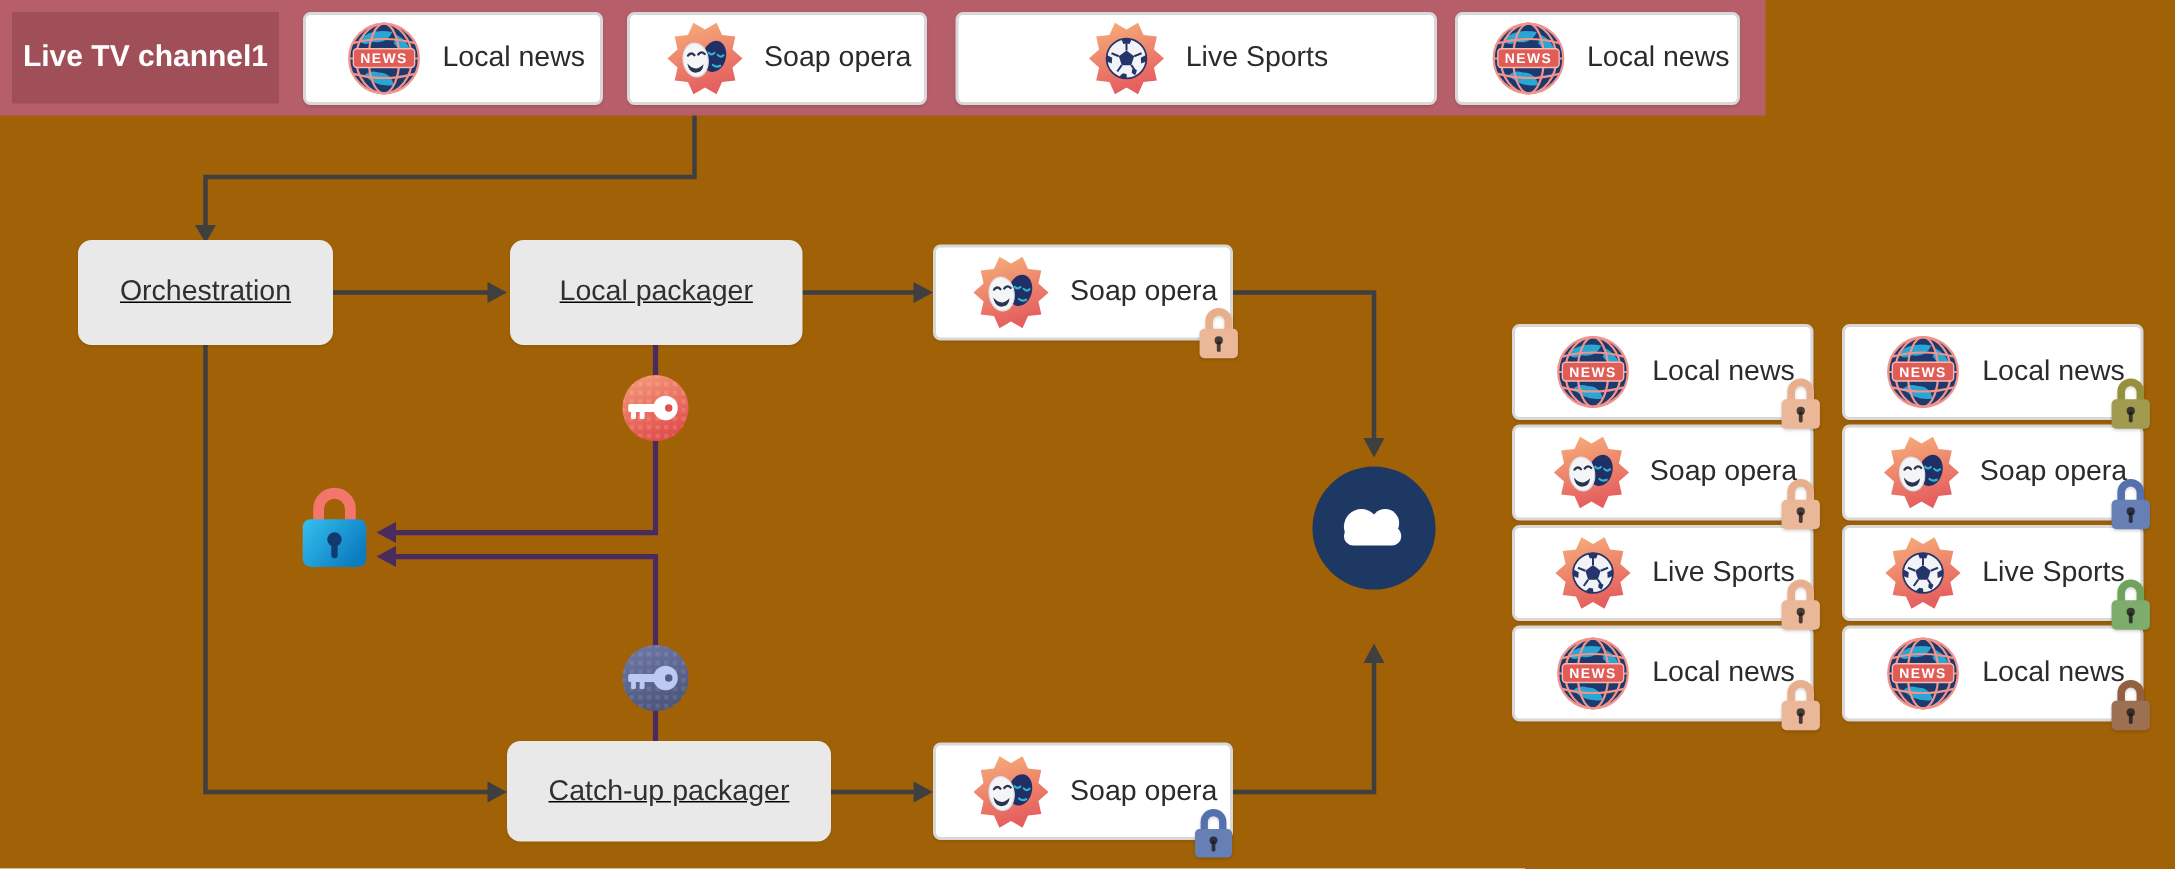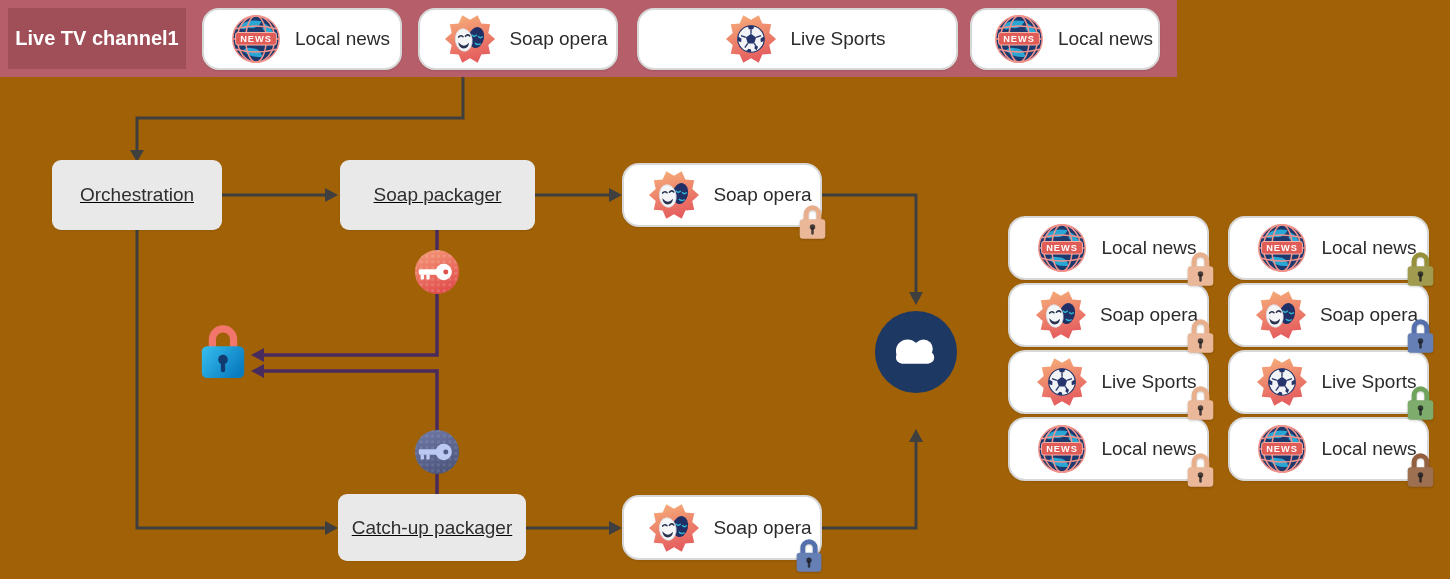--- a/index.html
+++ b/index.html
@@ -18,21 +18,21 @@
   .topbar-label{position:absolute;left:8px;top:8px;width:178px;height:61px;background:var(--top_bar_label_bg);
     display:flex;align-items:center;justify-content:center;color:#fff;font-size:20px;font-weight:600;}
   .topbar-cards{position:absolute;inset:0;}
   .topbar-cards .card{position:absolute;top:8px;height:62px;}
   .topbar-cards .card:nth-child(1){left:202px;width:200px;}
   .topbar-cards .card:nth-child(2){left:418px;width:200px;}
   .topbar-cards .card:nth-child(3){left:637px;width:321px;}
   .topbar-cards .card:nth-child(4){left:970px;width:190px;}
 
   
-  .card{background:#fff;border:2px solid #d8d8d8;border-radius:17px;box-sizing:border-box;
+  .card{background:#fff;border:2px solid #d8d8d8;border-radius:5px;box-sizing:border-box;
     display:flex;align-items:center;justify-content:center;gap:13px;position:relative;
     box-shadow:0 1px 2px rgba(0,0,0,.10);padding-left:16px;}
   .card-icon{width:52px;height:52px;flex:0 0 auto;}
   .card-label{font-size:19px;color:#2b2b2b;white-space:nowrap;}
 
   
   .node{position:absolute;background:var(--node_bg);border-radius:9px;display:flex;align-items:center;
     justify-content:center;z-index:2;box-shadow:0 1px 2px rgba(0,0,0,.08);text-decoration:underline;}
   .node span{font-size:19px;color:#2f2f2f;}
   .abs{position:absolute;z-index:2;}
@@ -235,23 +235,23 @@
           </svg>
     <span class="card-label">Local news</span>
   </div>
 </div>
   </div>
 
   <div class="node" style="left:52px;top:160px;width:170px;height:70px">
     <span>Orchestration</span>
   </div>
   <div class="node" style="left:340px;top:160px;width:195px;height:70px">
-    <span>Soap packager</span>
-  </div>
-  <div class="node" style="left:338px;top:494px;width:188px;height:67px">
+    <span>Local packager</span>
+  </div>
+  <div class="node" style="left:338px;top:494px;width:216px;height:67px">
     <span>Catch-up packager</span>
   </div>
 
   <div class="abs slot live-out" style="left:622px;top:163px;width:200px;height:64px">
   <div class="card">
     <svg class="card-icon">
           <use href="#sym-soap"></use>
         </svg>
     <span class="card-label">Soap opera</span>
     <svg class="lock" style="color: rgb(232, 175, 141);">

